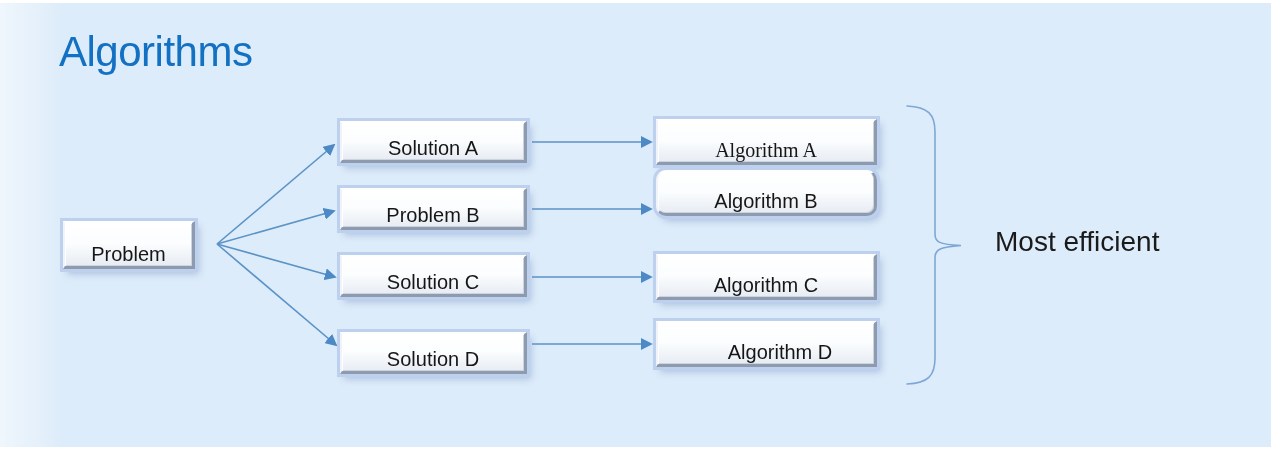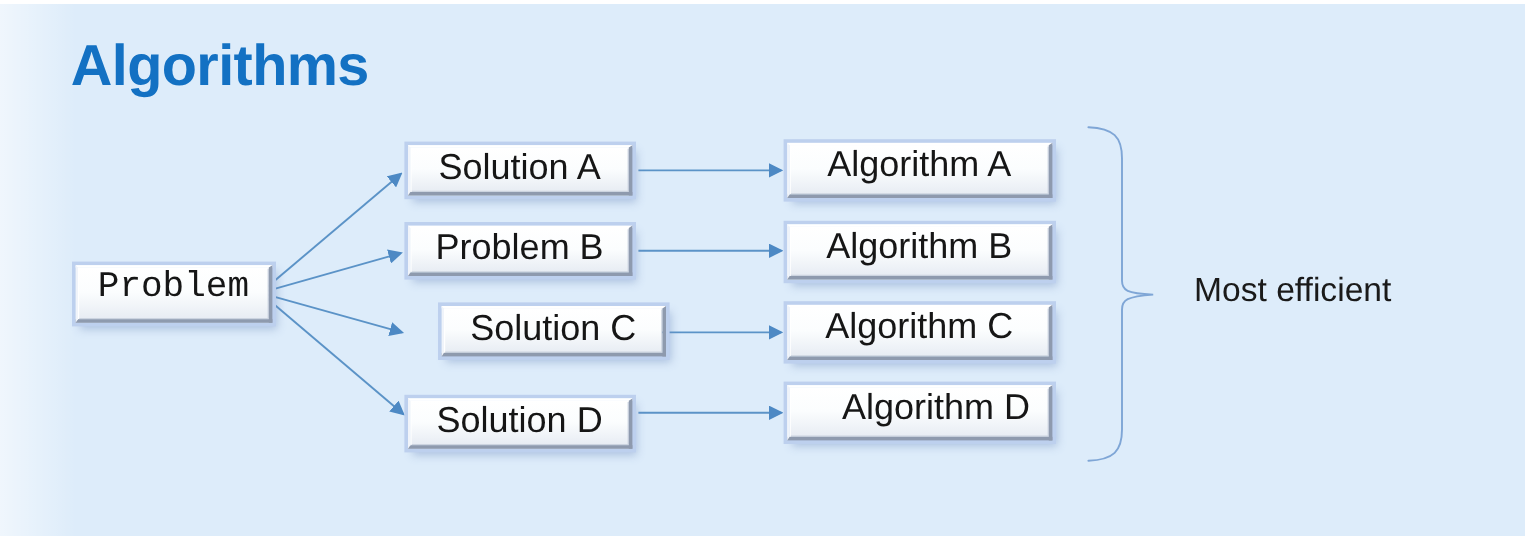--- a/index.html
+++ b/index.html
@@ -15,63 +15,63 @@
       linear-gradient(90deg, rgba(255,255,255,0.55) 0%, rgba(255,255,255,0) 5%),
       linear-gradient(180deg, #ffffff 0px, #ffffff 3px, rgba(255,255,255,0) 3px),
       linear-gradient(0deg, #ffffff 0px, #ffffff 4px, rgba(255,255,255,0) 4px),
       #ddecfa;
   }
 
   .slide-title {
     position: absolute;
     left: 59px;
     top: 28px;
-    font-size: 48px;
-    font-weight: 700;
+    font-size: 42px;
+    font-weight: 400;
     letter-spacing: -0.5px;
     color: #1371c3;
   }
 
   svg.connector-layer {
     position: absolute;
     left: 0; top: 0;
     width: 1271px; height: 451px;
   }
 
   .node {
     position: absolute;
     display: flex;
-    align-items: flex-start;
+    align-items: flex-end;
     justify-content: center;
-    font-size: 30px;
+    font-size: 20px;
     color: #161616;
     white-space: nowrap;
     background: linear-gradient(180deg, #ffffff 0%, #fbfdfe 48%, #e7ecf3 100%);
     border-top: 2px solid #ffffff;
     border-left: 2px solid #f0f4fa;
     border-right: 3px solid #8e9aae;
     border-bottom: 3px solid #8e9aae;
     box-shadow:
       0 0 0 3px #bdd0ee,
       4px 5px 7px rgba(110, 140, 190, 0.45),
       inset 1px 1px 0 #ffffff,
       inset -1px -1px 0 #ccd4e0;
   }
 
-  .node-problem   { left: 63px;  top: 221px; width: 164px; height: 48px; font-family: Liberation Mono, monospace; }
+  .node-problem   { left: 63px;  top: 221px; width: 132px; height: 48px; }
 
   .node-solution  { left: 340px; width: 187px; height: 42px; }
   .node-sol-a { top: 121px; }
   .node-sol-b { top: 188px; }
-  .node-sol-c { top: 255px; margin-left: 28px; }
+  .node-sol-c { top: 255px; }
   .node-sol-d { top: 332px; }
 
   .node-algorithm { left: 656px; width: 221px; height: 46px; }
-  .node-alg-a { top: 119px; }
-  .node-alg-b { top: 187px; }
+  .node-alg-a { top: 119px; font-family: Liberation Serif, serif; }
+  .node-alg-b { top: 170px; border-radius: 10px; }
   .node-alg-c { top: 254px; }
   .node-alg-d { top: 321px; padding-left: 28px; }
 
   .annotation-label {
     position: absolute;
     left: 995px;
     top: 226px;
     font-size: 28px;
     color: #1a1a1a;
     white-space: nowrap;

